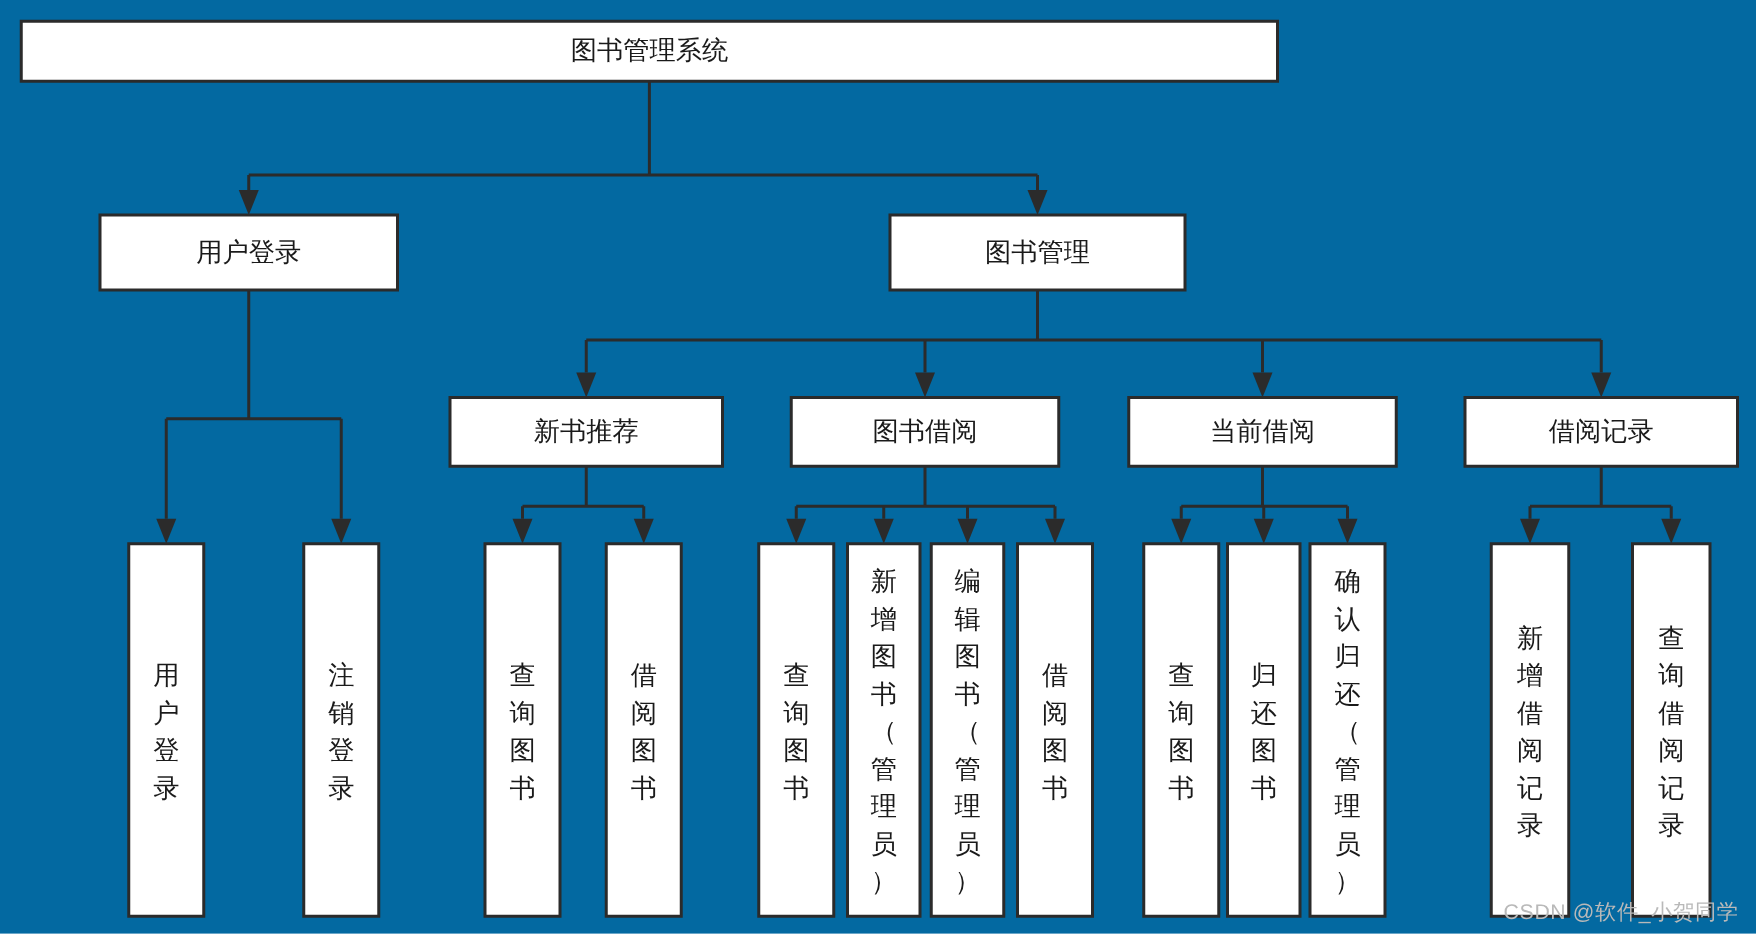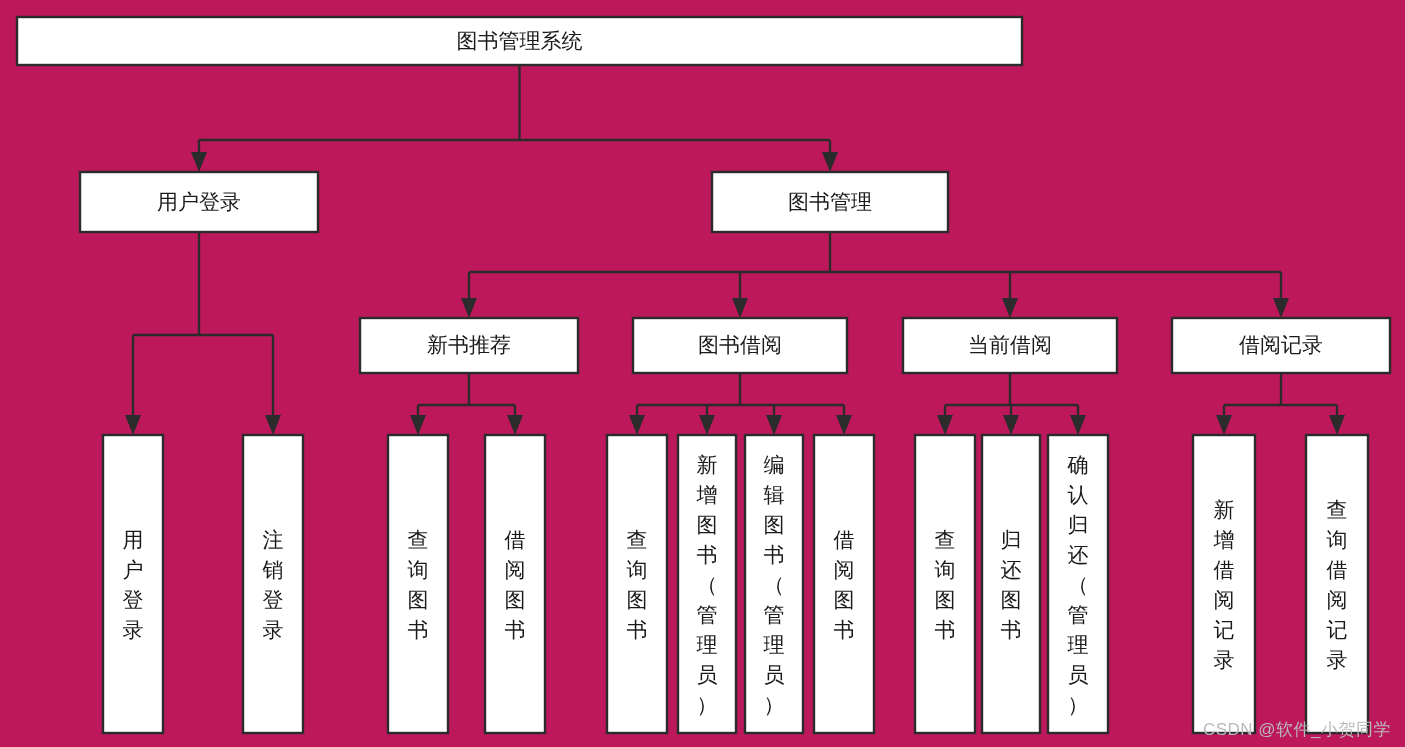--- a/index.html
+++ b/index.html
@@ -8,21 +8,21 @@
     padding: 0;
     background: #ffffff;
   }
   body {
     font-family: "Liberation Sans", "DejaVu Sans", sans-serif;
   }
   #diagram-root {
     position: relative;
     width: 1405px;
     height: 747px;
-    background: #be185d;
+    background: #0369a1;
     overflow: hidden;
   }
   svg#flow-svg {
     position: absolute;
     left: 0;
     top: 0;
     width: 1405px;
     height: 747px;
     display: block;
   }

